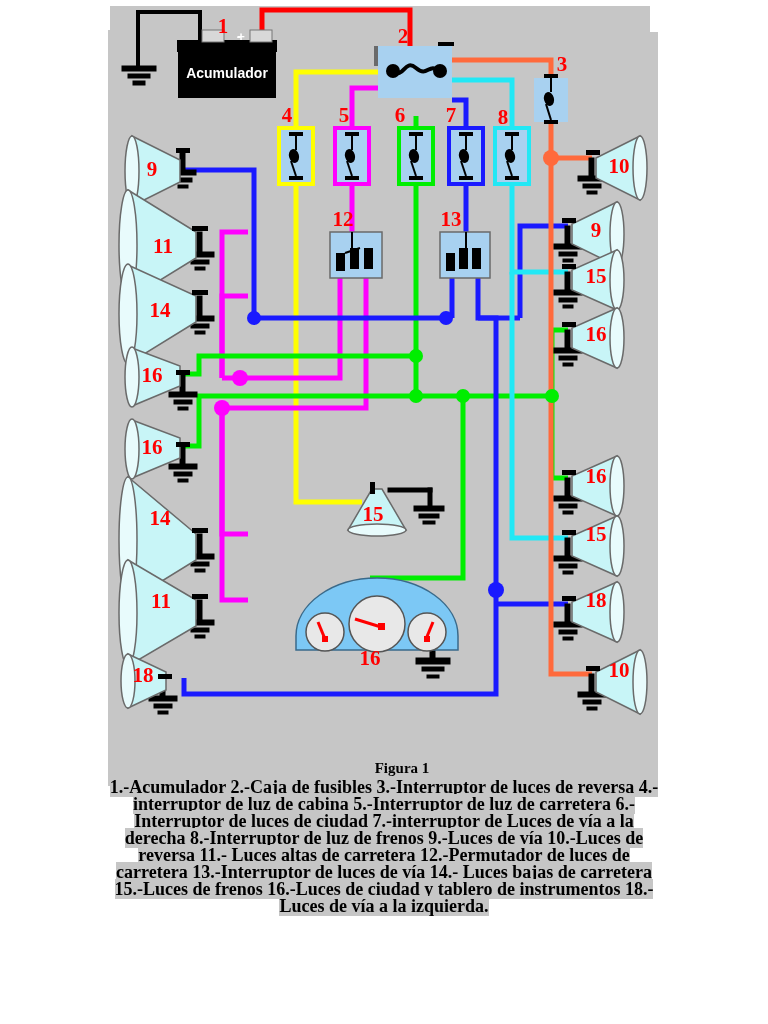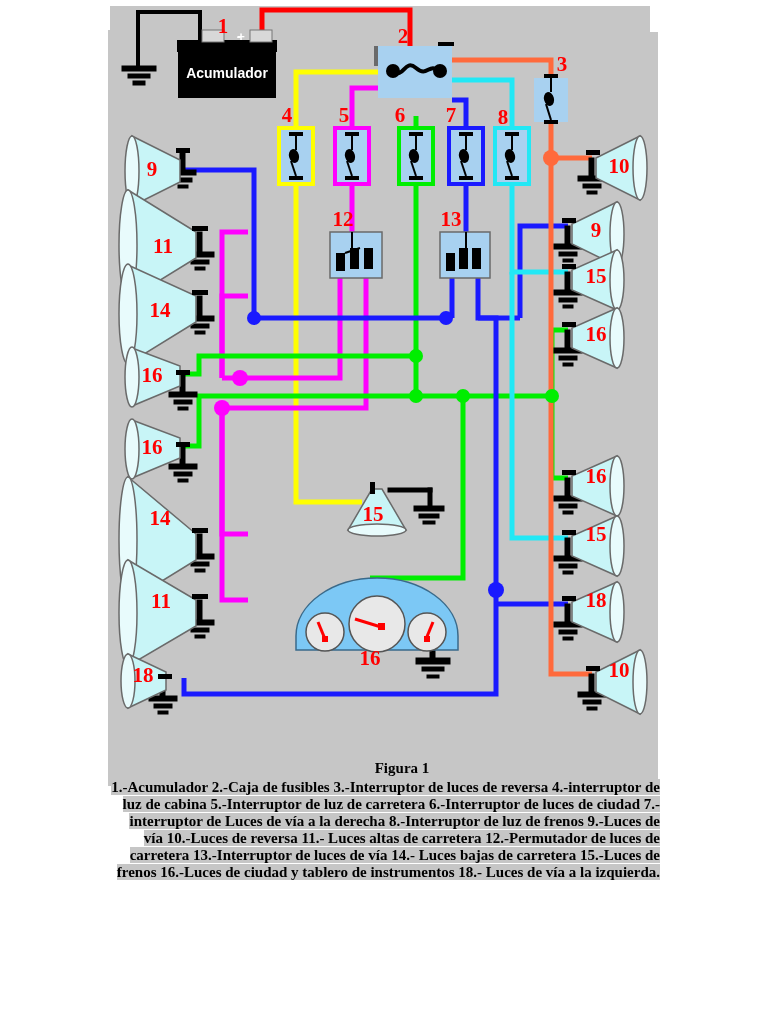--- a/index.html
+++ b/index.html
@@ -13,22 +13,22 @@
        font-size:21px;text-anchor:middle;dominant-baseline:middle;}
   .batlabel{fill:#ffffff;font-family:"Liberation Sans",sans-serif;font-weight:bold;
             font-size:14px;text-anchor:middle;dominant-baseline:middle;}
   .batsign{fill:#ffffff;font-family:"Liberation Sans",sans-serif;font-weight:bold;
            font-size:13px;text-anchor:middle;dominant-baseline:middle;}
   #caption-block{position:absolute;left:0;top:760px;width:768px;}
   .fig-title{text-align:center;font-family:"Liberation Serif",serif;
              font-weight:bold;font-size:15px;color:#000;margin-left:36px;}
   .fig-title span{background:#c6c6c6;padding:0 2px;}
   .legend{margin:2px 108px 0 108px;font-family:"Liberation Serif",serif;
-          font-weight:bold;font-size:15px;color:#000;line-height:17px;
-          text-align:right;}
+          font-weight:bold;font-size:18px;color:#000;line-height:17px;
+          text-align:center;}
   .legend span{background:#c6c6c6;}
 </style>
 </head>
 <body>
 
 <div id="root">
 
   <div id="diagram-panel">
 
     <svg class="layer">

